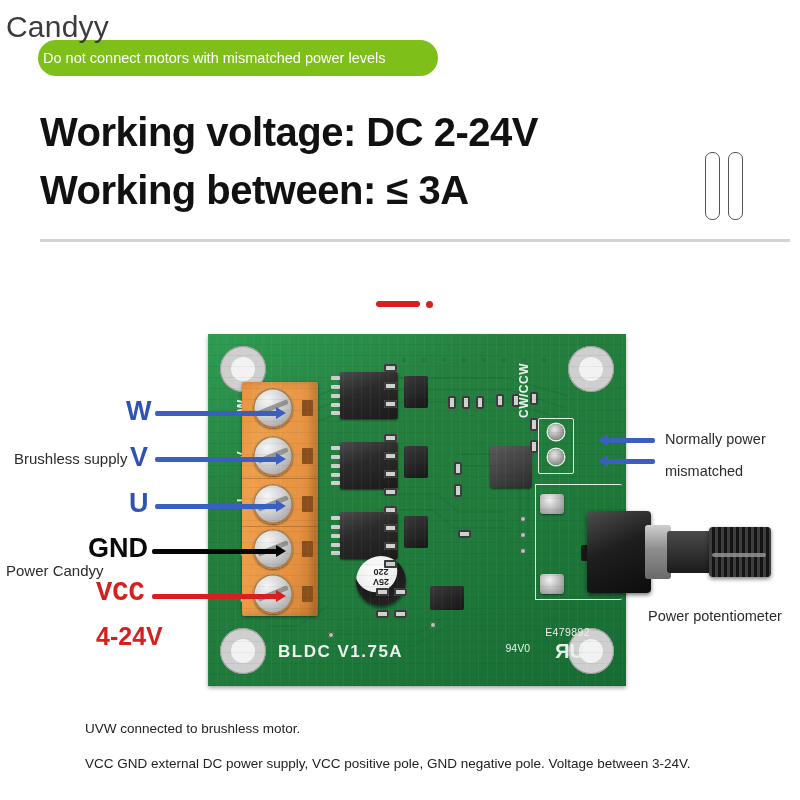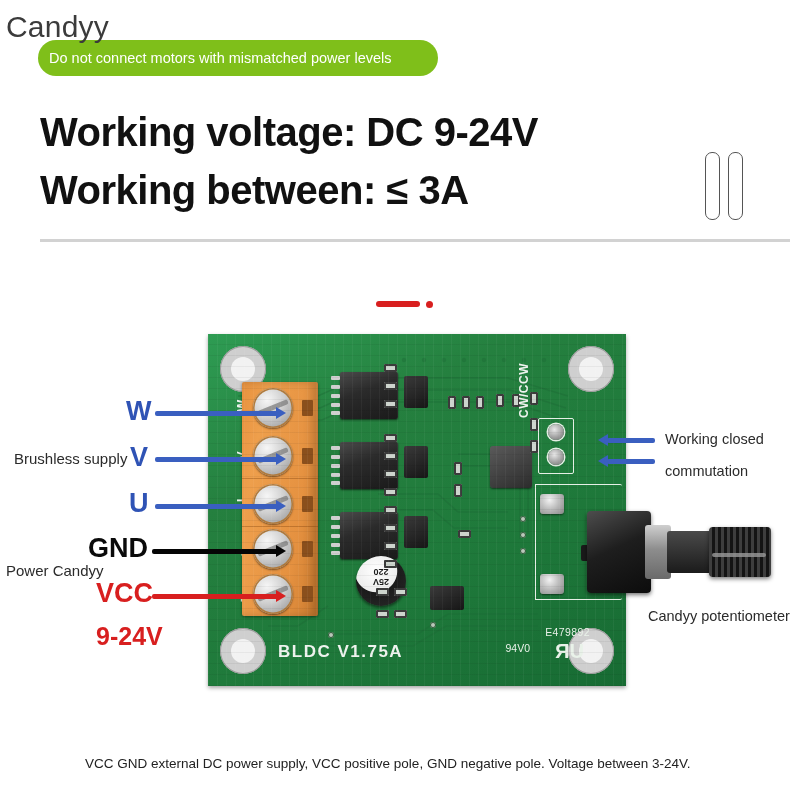--- a/index.html
+++ b/index.html
@@ -20,21 +20,21 @@
     font-family:"Liberation Sans", sans-serif;
   }
 
   
   .warn-pill{
     position:absolute;left:38px;top:40px;width:400px;height:36px;
     background:#7fbf1a;border-radius:20px;z-index:3;
     display:flex;align-items:center;
   }
   .warn-pill span{
-    color:#ffffff;font-size:14.5px;padding-left:11px;white-space:nowrap;
+    color:#ffffff;font-size:14.5px;padding-left:5px;white-space:nowrap;
   }
 
   
   .spec{
     position:absolute;left:40px;font-weight:bold;color:#111;
     font-size:40px;letter-spacing:-.5px;white-space:nowrap;
   }
   .spec.l1{top:110px;}
   .spec.l2{top:168px;}
 
@@ -225,21 +225,21 @@
   .arrow.right-blue{border-left:10px solid #3a5fc0;}
   .arrow.right-black{border-left:10px solid #050505;}
   .arrow.right-red{border-left:10px solid #d81f1f;}
   .arrow.left-blue{border-right:10px solid #3a5fc0;}
 
   .pin{
     position:absolute;font-weight:bold;z-index:7;white-space:nowrap;
   }
   .pin.blue{color:#2f53b5;font-size:27px;}
   .pin.black{color:#0a0a0a;font-size:27px;}
-  .pin.red{color:#d81f1f;font-size:27px;}
+  .pin.red{color:#d81f1f;font-size:27px;font-family:Liberation Mono, monospace;}
   .pin.redsmall{color:#d81f1f;font-size:25px;font-weight:bold;}
 
   .side-note{position:absolute;color:#2b2b2b;font-size:15px;white-space:nowrap;z-index:7;}
   .right-note{position:absolute;color:#2b2b2b;font-size:14.5px;white-space:nowrap;z-index:7;}
 
   
   .foot{position:absolute;left:85px;color:#222;font-size:13.5px;white-space:nowrap;}
   .foot.f1{top:721px;}
   .foot.f2{top:756px;}
 </style>
@@ -247,21 +247,21 @@
 <body>
 
 <div class="stage">
 
   <div class="watermark">Candyy</div>
 
   <div class="warn-pill">
     <span>Do not connect motors with mismatched power levels</span>
   </div>
 
-  <div class="spec l1">Working voltage: DC 9-24V</div>
+  <div class="spec l1">Working voltage: DC 2-24V</div>
   <div class="spec l2">Working between: ≤ 3A</div>
 
   <div class="pause-mark">
     <i class="a"></i>
     <i class="b"></i>
   </div>
 
   <div class="divider"></div>
 
   <div class="red-dash">
@@ -436,30 +436,31 @@
   <div class="arrow right-blue" style="left:276px;top:500px;"></div>
 
   <div class="pin black" style="left:88px;top:533px;">GND</div>
   <div class="lead black" style="left:152px;top:549px;width:128px;"></div>
   <div class="arrow right-black" style="left:276px;top:545px;"></div>
 
   <div class="pin red" style="left:96px;top:578px;">VCC</div>
   <div class="lead red" style="left:152px;top:594px;width:128px;"></div>
   <div class="arrow right-red" style="left:276px;top:590px;"></div>
 
-  <div class="pin redsmall" style="left:96px;top:622px;">9-24V</div>
+  <div class="pin redsmall" style="left:96px;top:622px;">4-24V</div>
 
   <div class="side-note" style="left:14px;top:450px;">Brushless supply</div>
   <div class="side-note" style="left:6px;top:562px;">Power Candyy</div>
 
   <div class="lead blue" style="left:607px;top:438px;width:48px;"></div>
   <div class="arrow left-blue" style="left:598px;top:434px;"></div>
   <div class="lead blue" style="left:607px;top:459px;width:48px;"></div>
   <div class="arrow left-blue" style="left:598px;top:455px;"></div>
 
-  <div class="right-note" style="left:665px;top:431px;">Working closed</div>
-  <div class="right-note" style="left:665px;top:463px;">commutation</div>
-
-  <div class="right-note" style="left:648px;top:608px;">Candyy potentiometer</div>
-
+  <div class="right-note" style="left:665px;top:431px;">Normally power</div>
+  <div class="right-note" style="left:665px;top:463px;">mismatched</div>
+
+  <div class="right-note" style="left:648px;top:608px;">Power potentiometer</div>
+
+  <div class="foot f1">UVW connected to brushless motor.</div>
   <div class="foot f2">VCC GND external DC power supply, VCC positive pole, GND negative pole. Voltage between 3-24V.</div>
 
 </div>
 
 </body></html>

